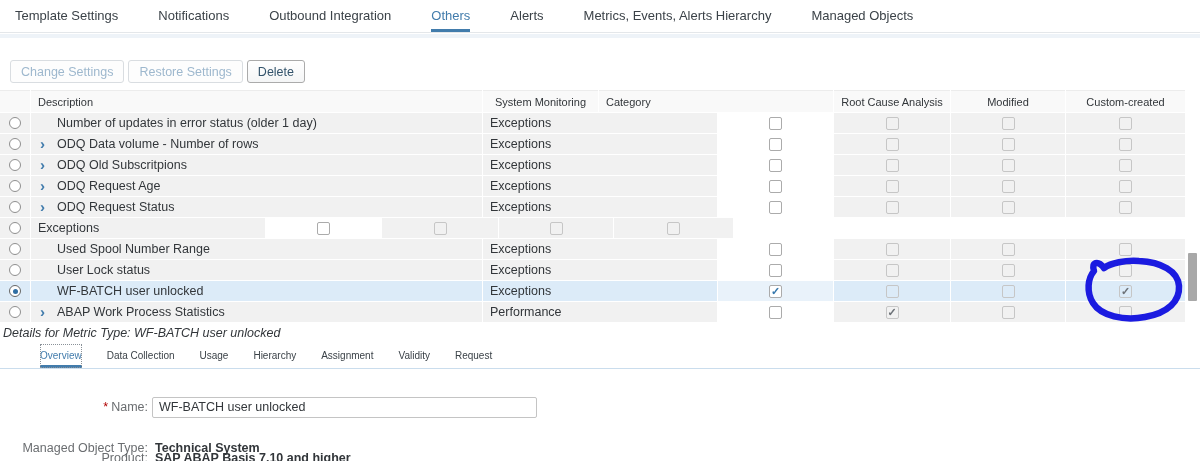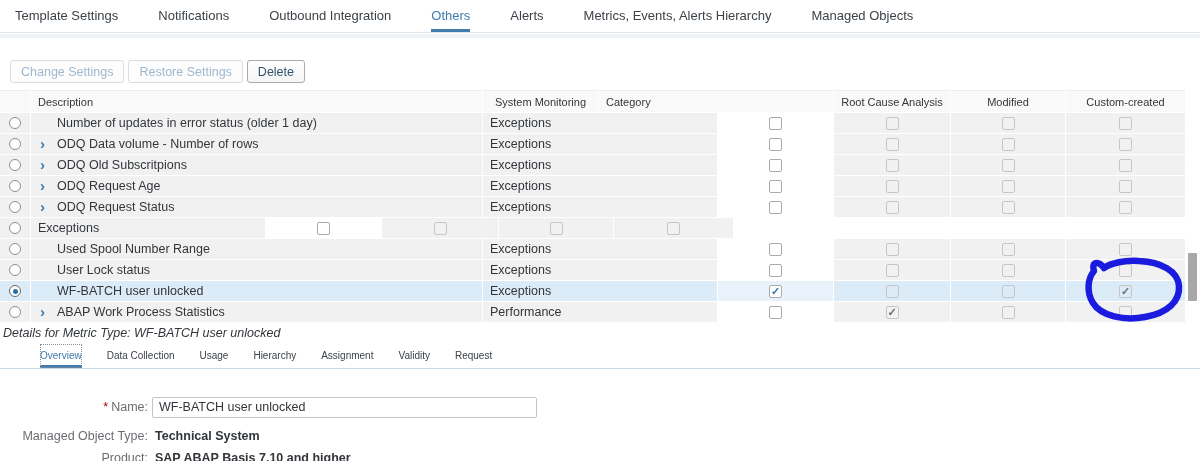--- a/index.html
+++ b/index.html
@@ -83,21 +83,21 @@
     display:flex; gap:25px; padding-left:40px; align-items:stretch;
     border-bottom:1px solid #cadded;
   }
   .dtab { display:flex; align-items:center; font-size:10px; color:#3b4248;
     border-bottom:3px solid transparent; padding-top:2px; }
   .dtab.active { color:#427cac; border-bottom-color:#427cac; outline:1px dotted #8a9198; outline-offset:-1px; }
 
   
   .form-row { position:absolute; left:0; display:flex; align-items:center; }
   .row-name    { top:396px; height:22px; }
-  .row-mot     { top:428px; height:15px;align-items:flex-end; }
+  .row-mot     { top:440px; height:15px;align-items:flex-end; }
   .row-product { top:450px; height:15px; }
   .flabel { width:148px; text-align:right; font-size:12.5px; color:#6a6d70; white-space:nowrap; }
   .req { color:#b00000; margin-right:3px; font-size:12.5px; }
   .fvalue { margin-left:7px; font-size:12.5px; font-weight:bold; color:#32363a; white-space:nowrap; }
   .name-input {
     margin-left:4px; width:385px; height:21px; border:1px solid #c4c4c4; border-radius:2px;
     font-family:inherit; font-size:12.5px; color:#32363a; padding:0 6px; background:#fff;
   }
 </style>
 </head>

